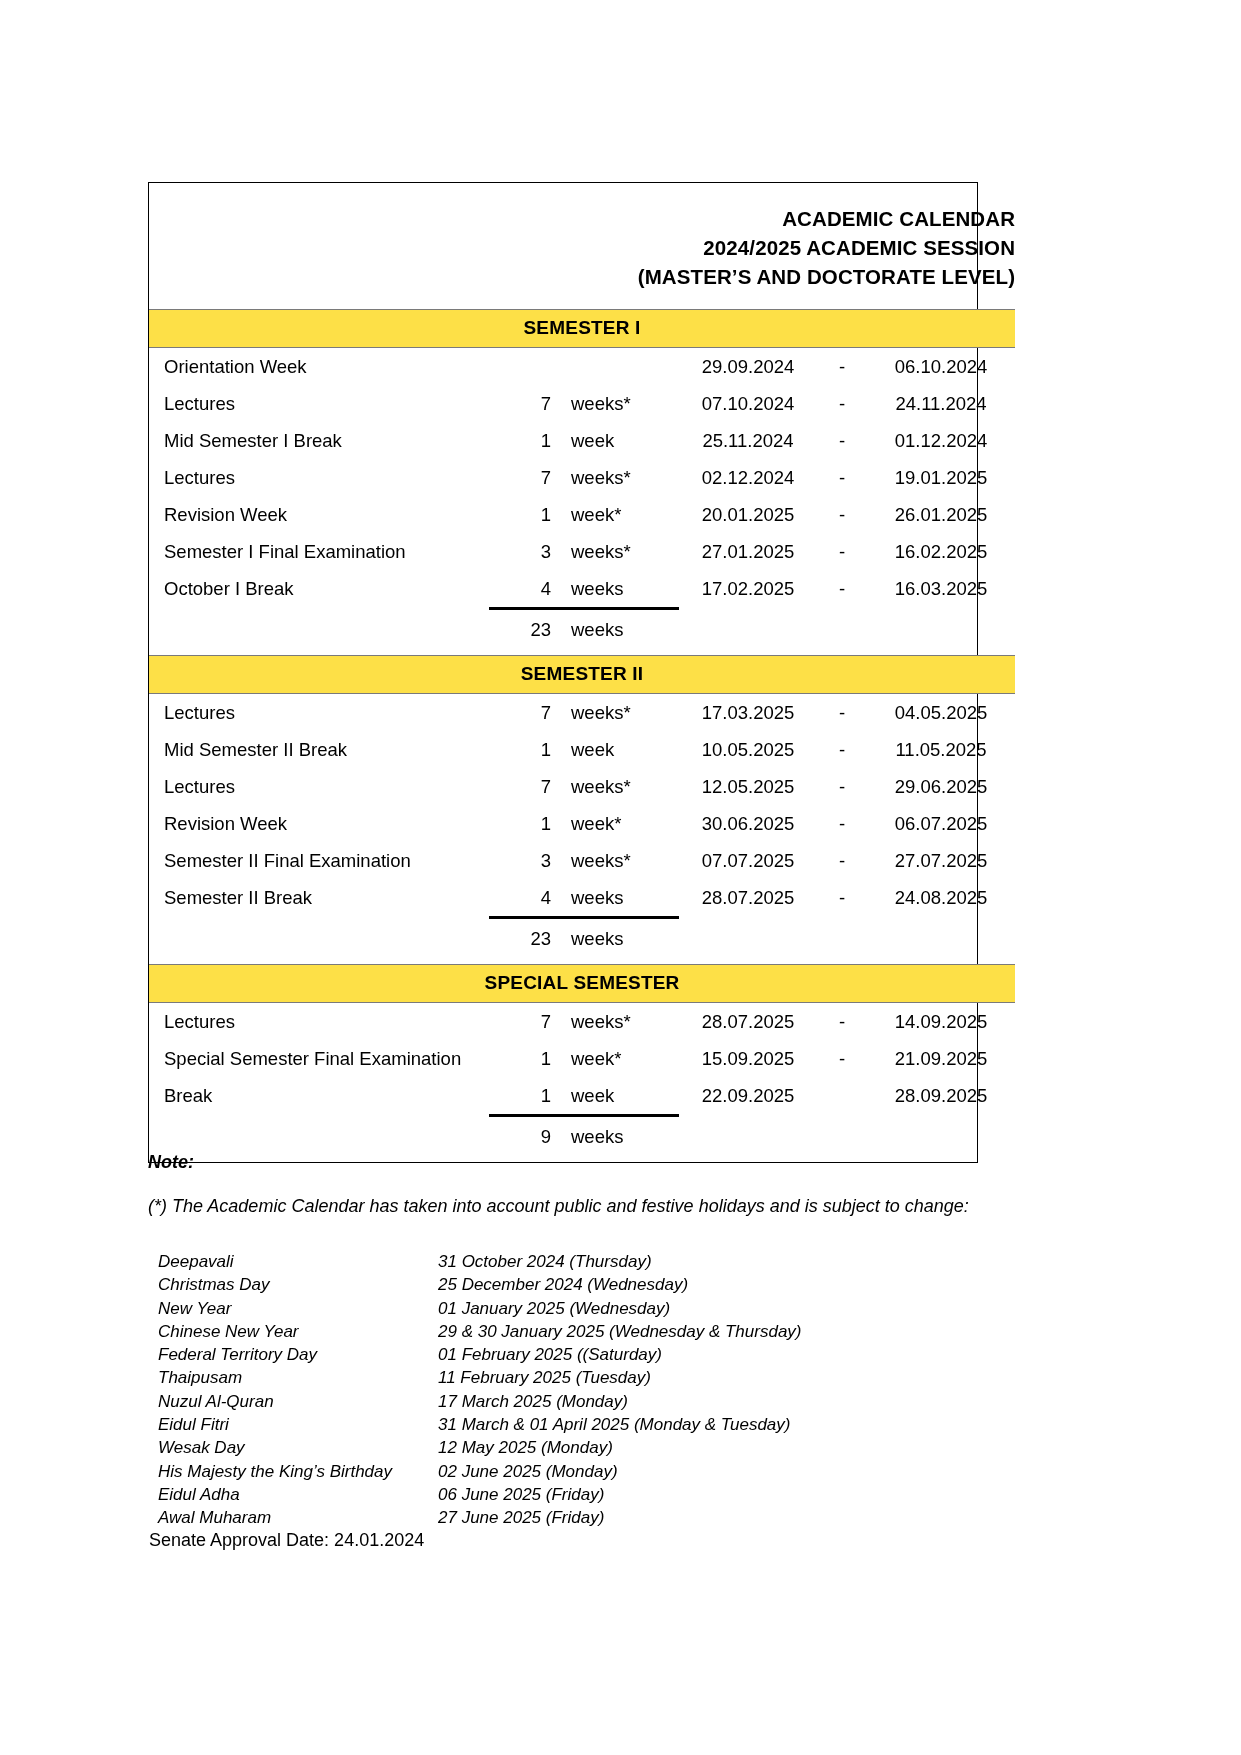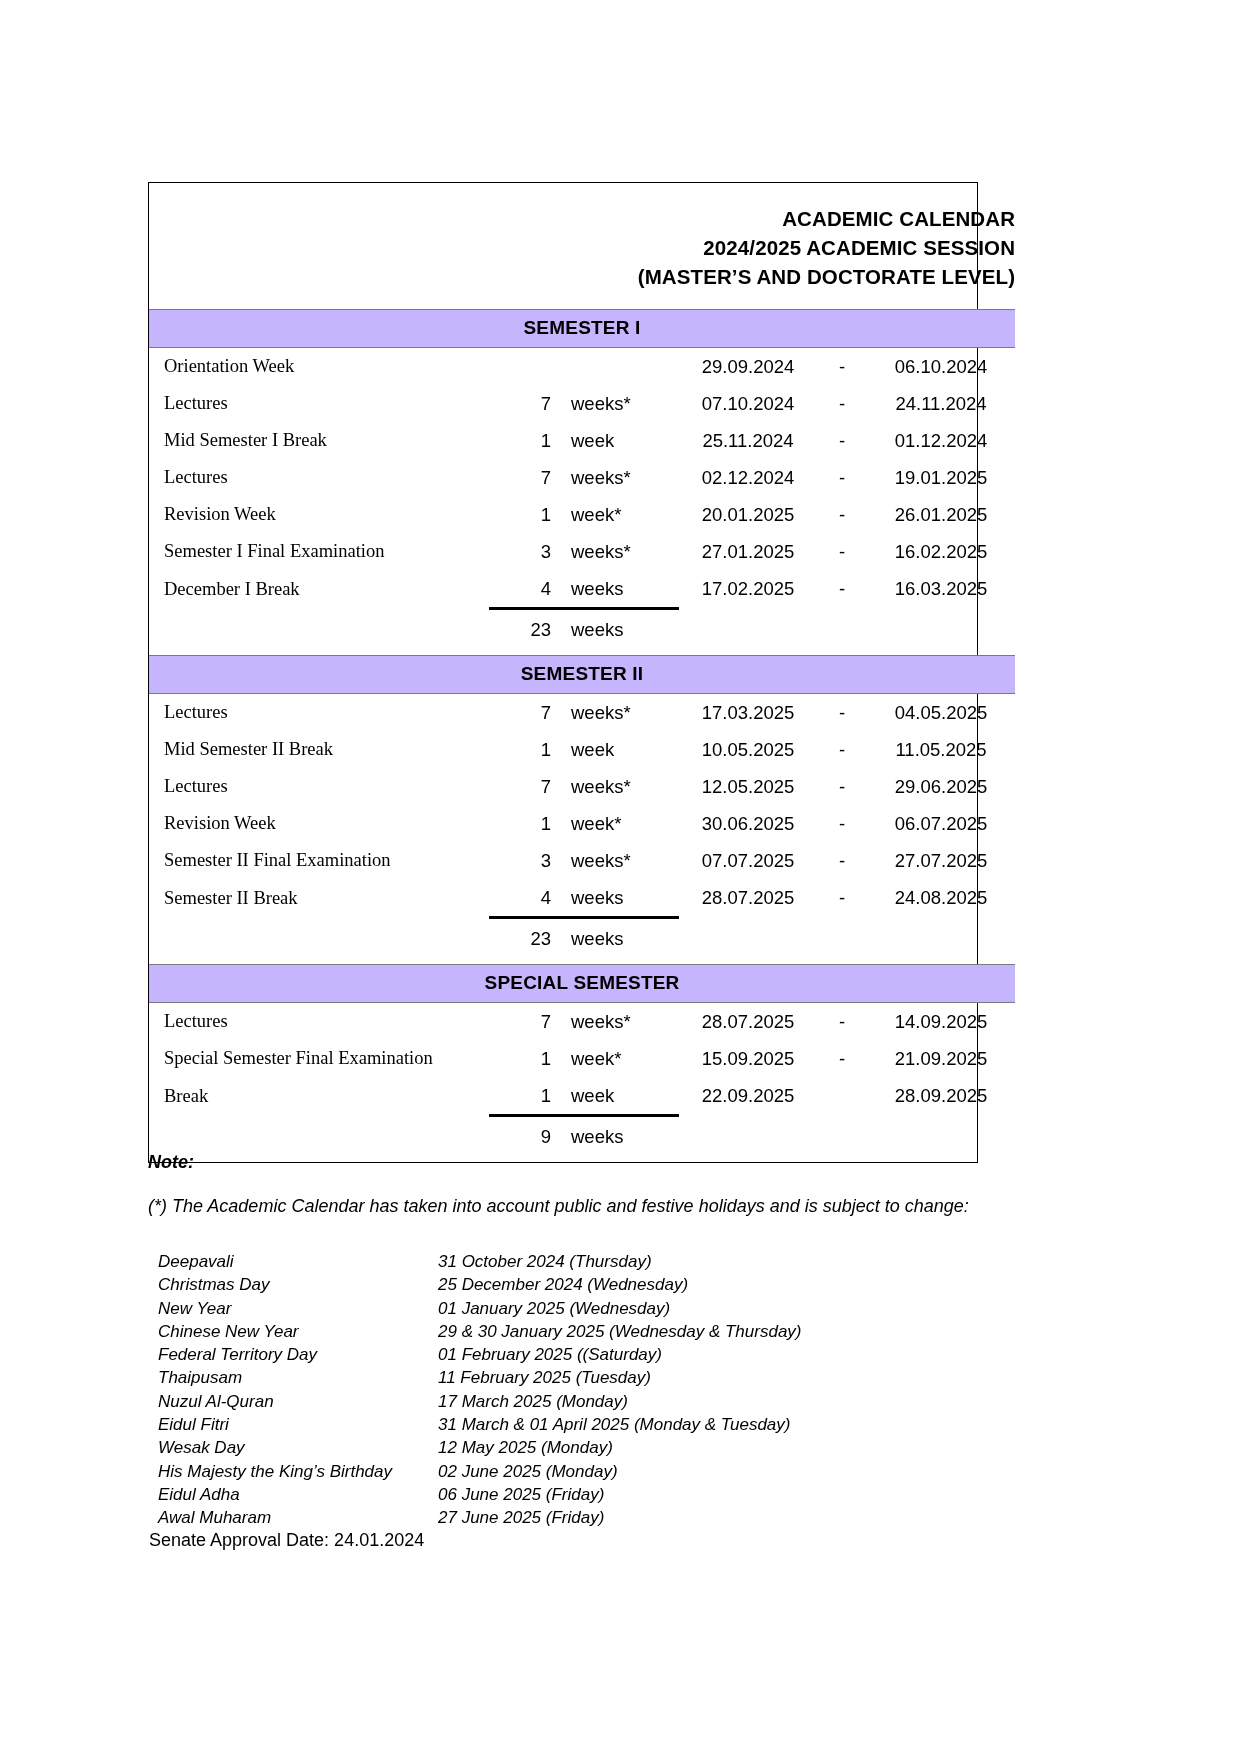--- a/index.html
+++ b/index.html
@@ -44,36 +44,36 @@
     text-align: center;
     font-weight: bold;
     font-size: 20.5px;
     line-height: 29px;
     padding: 21px 0 18px 0;
     letter-spacing: 0.1px;
   }
   .title-line { display: block; text-align: right; }
 
   .section-header {
-    background: #c4b5fd;
+    background: #fde047;
     text-align: center;
     font-weight: bold;
     font-size: 19px;
     padding: 7px 0 8px 0;
     border-top: 1.4px solid #7a7a7a;
     border-bottom: 1.4px solid #7a7a7a;
     letter-spacing: 0.2px;
   }
 
   .row-td {
     font-size: 18.5px;
     padding: 7.5px 0 7.5px 0;
     vertical-align: middle;
   }
-  .c-activity { width: 340px; padding-left: 15px; text-align: left; font-family: Liberation Serif, serif; }
+  .c-activity { width: 340px; padding-left: 15px; text-align: left; }
   .c-num      { width: 72px;  text-align: right; padding-right: 10px; }
   .c-unit     { width: 118px; text-align: left;  padding-left: 10px; }
   .c-start    { width: 138px; text-align: center; }
   .c-dash     { width: 50px;  text-align: center; }
   .c-end      { width: 148px; text-align: center; }
 
   .underline-num  { border-bottom: 3px solid #000000; }
   .underline-unit { border-bottom: 3px solid #000000; }
 
   .total-row .c-num,
@@ -190,21 +190,21 @@
           </tr>
           <tr>
             <td class="row-td c-activity">Semester I Final Examination</td>
             <td class="row-td c-num">3</td>
             <td class="row-td c-unit">weeks*</td>
             <td class="row-td c-start">27.01.2025</td>
             <td class="row-td c-dash">-</td>
             <td class="row-td c-end">16.02.2025</td>
           </tr>
           <tr>
-            <td class="row-td c-activity">December I Break</td>
+            <td class="row-td c-activity">October I Break</td>
             <td class="row-td c-num underline-num">4</td>
             <td class="row-td c-unit underline-unit">weeks</td>
             <td class="row-td c-start">17.02.2025</td>
             <td class="row-td c-dash">-</td>
             <td class="row-td c-end">16.03.2025</td>
           </tr>
           <tr class="total-row">
             <td class="row-td c-activity"></td>
             <td class="row-td c-num">23</td>
             <td class="row-td c-unit">weeks</td>

